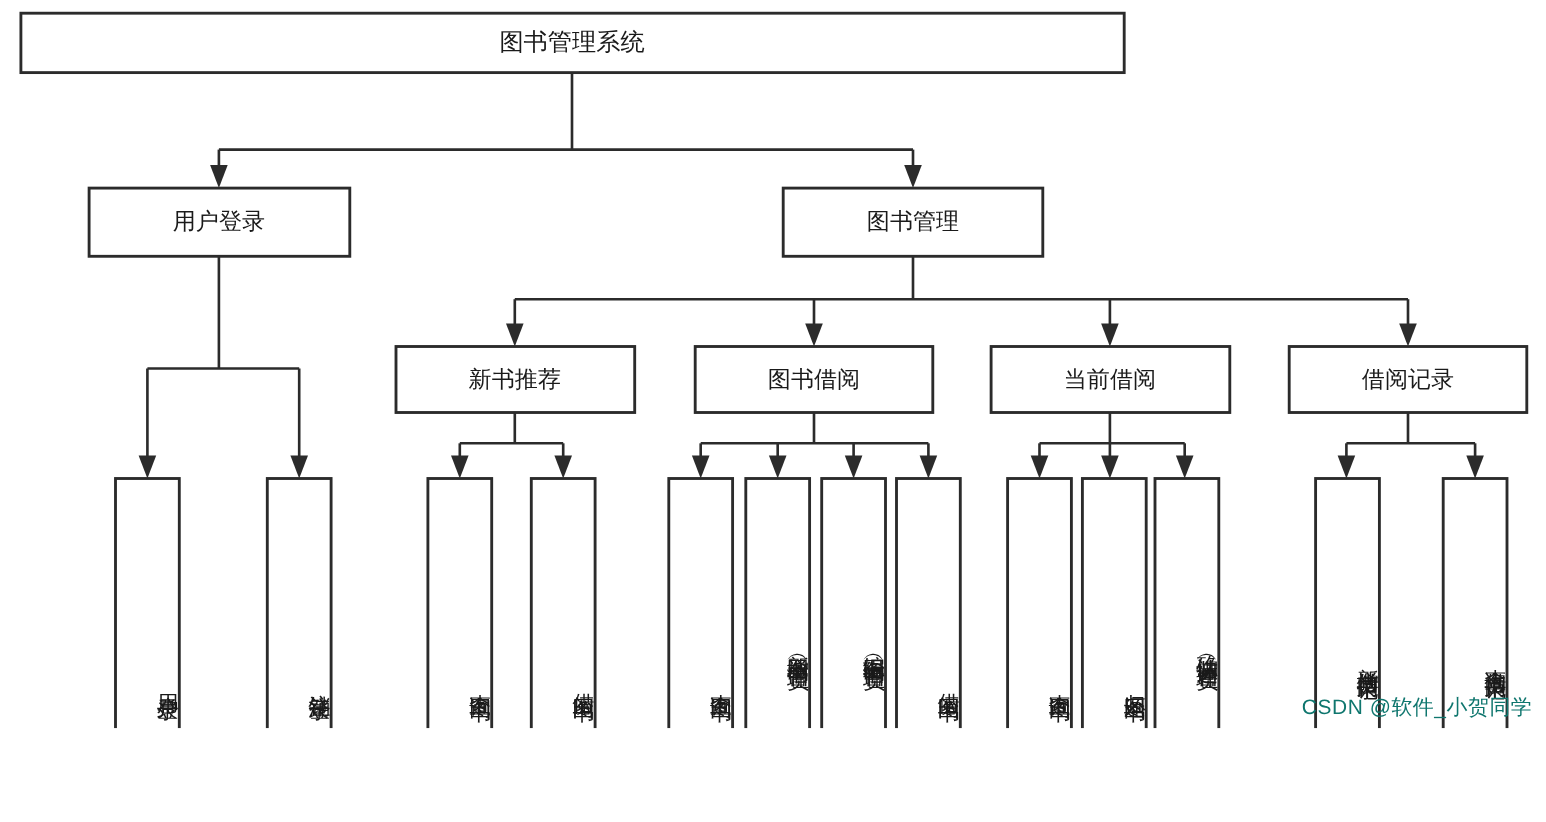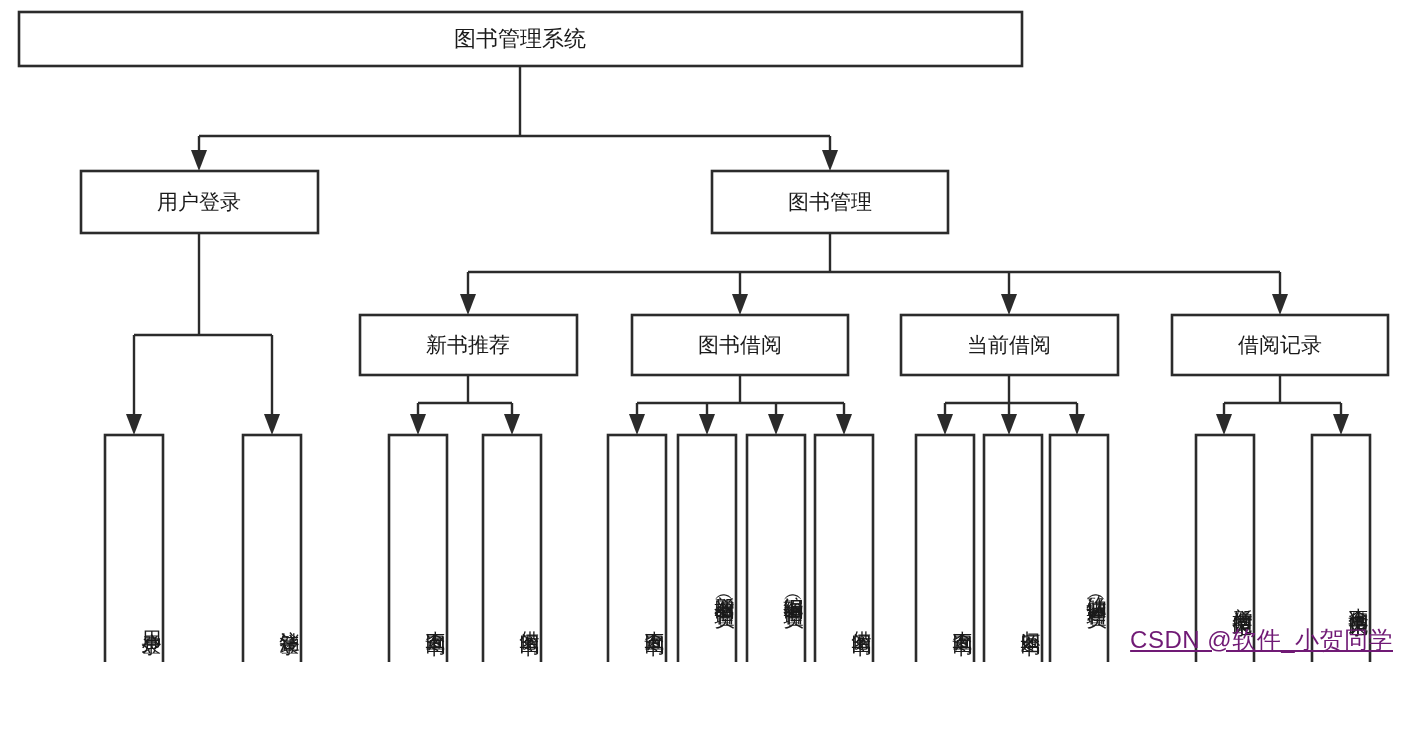--- a/index.html
+++ b/index.html
@@ -68,26 +68,25 @@
     align-items: flex-start;
     justify-content: center;
     white-space: nowrap;
     pointer-events: none;
   }
   .watermark {
     position: absolute;
     right: 12px;
     bottom: 6px;
     font-family: "Liberation Sans", "DejaVu Sans", sans-serif;
-    font-size: 24px;
-    color: #701a75;
+    font-size: 19px;
+    color: #0f766e;
     letter-spacing: 0.5px;
     user-select: none;
     white-space: nowrap;
-    text-decoration: underline;
   }
 </style>
 </head>
 <body>
 
 <div id="diagram-root">
 
   <svg class="diagram-canvas" viewBox="0 0 1405 747" xmlns="http://www.w3.org/2000/svg">
     <defs></defs>
 

